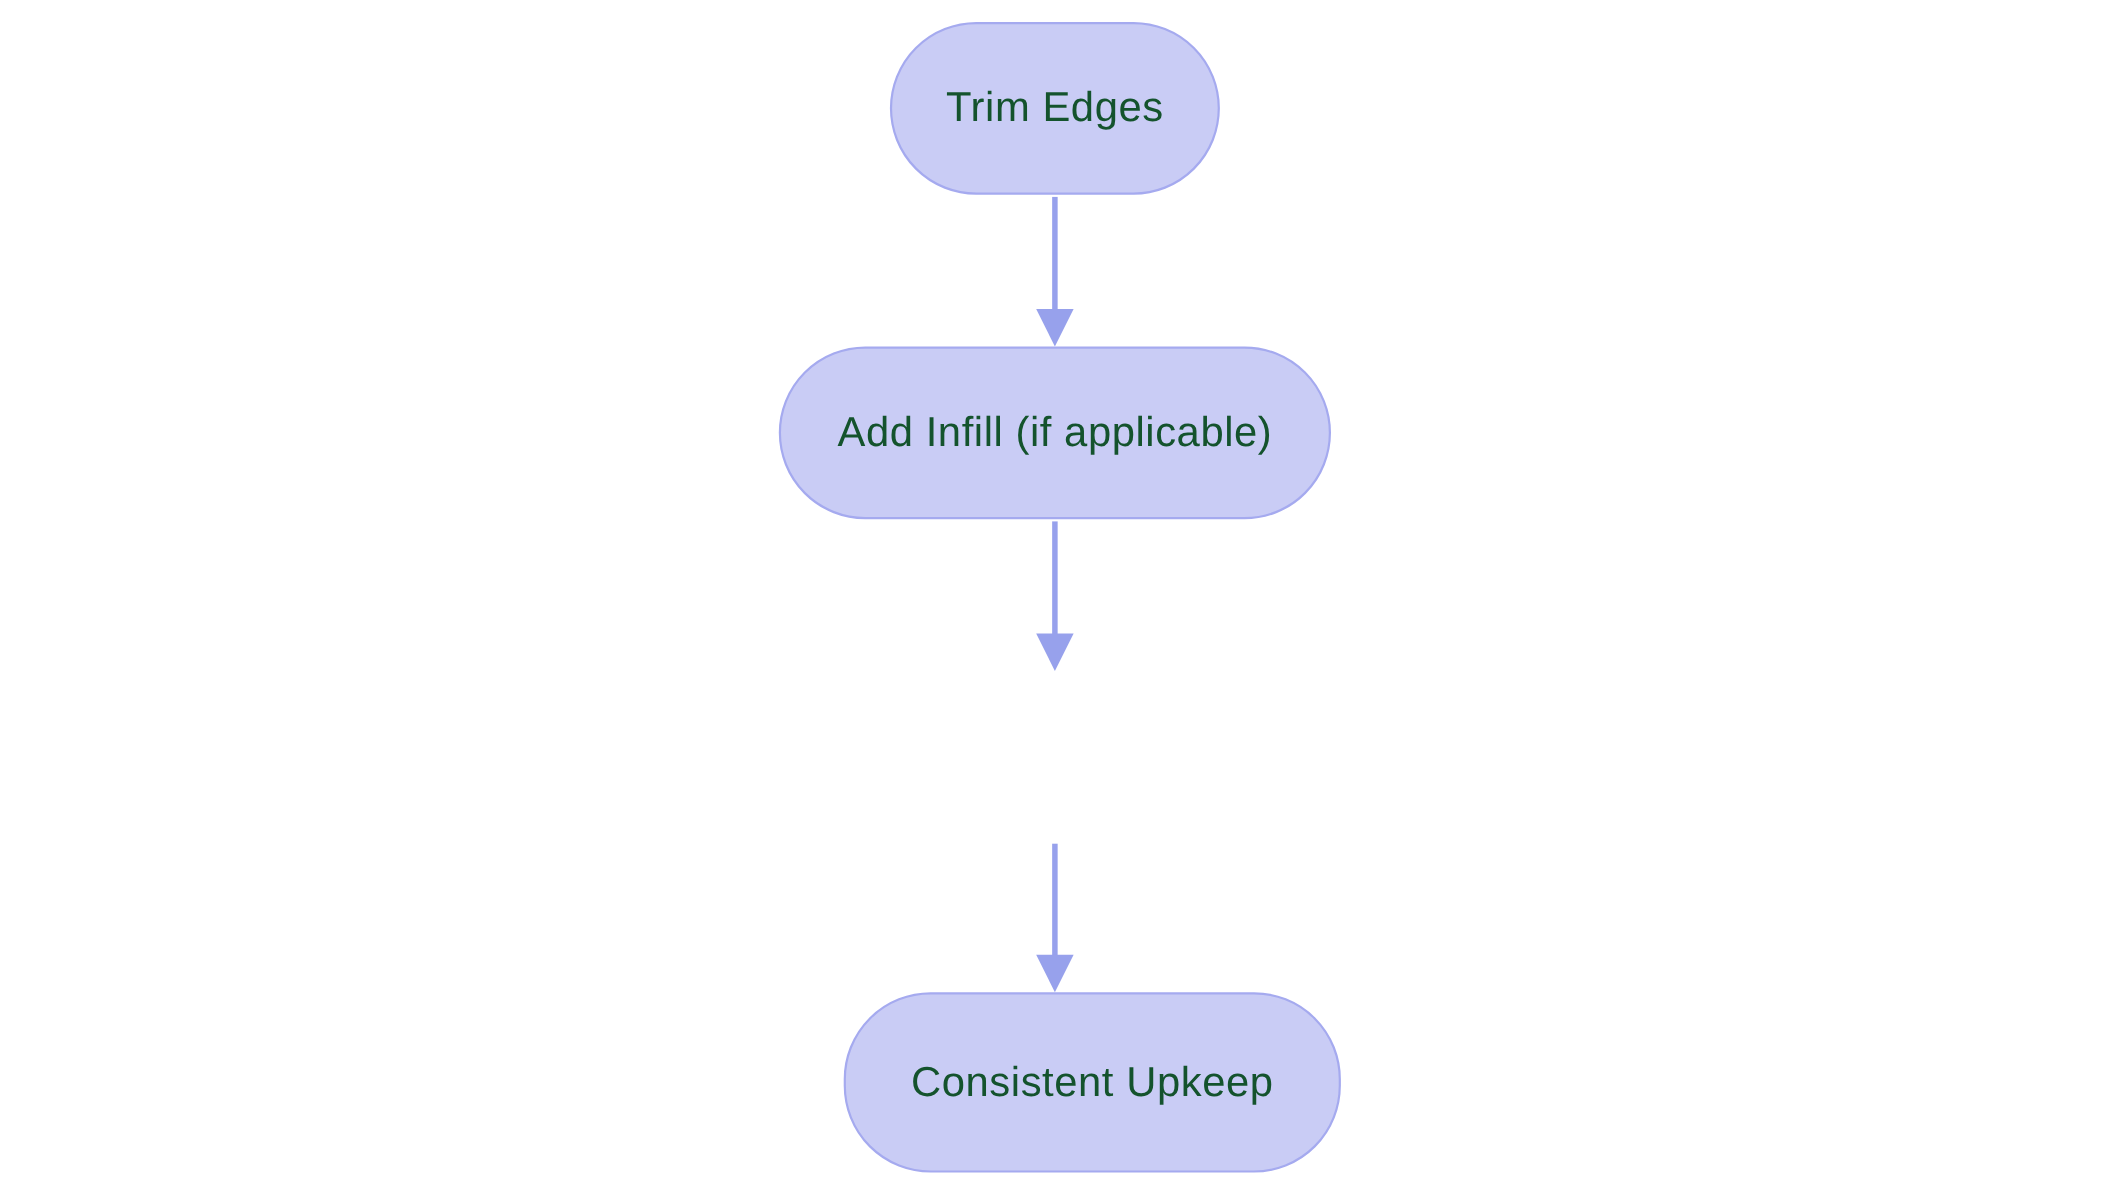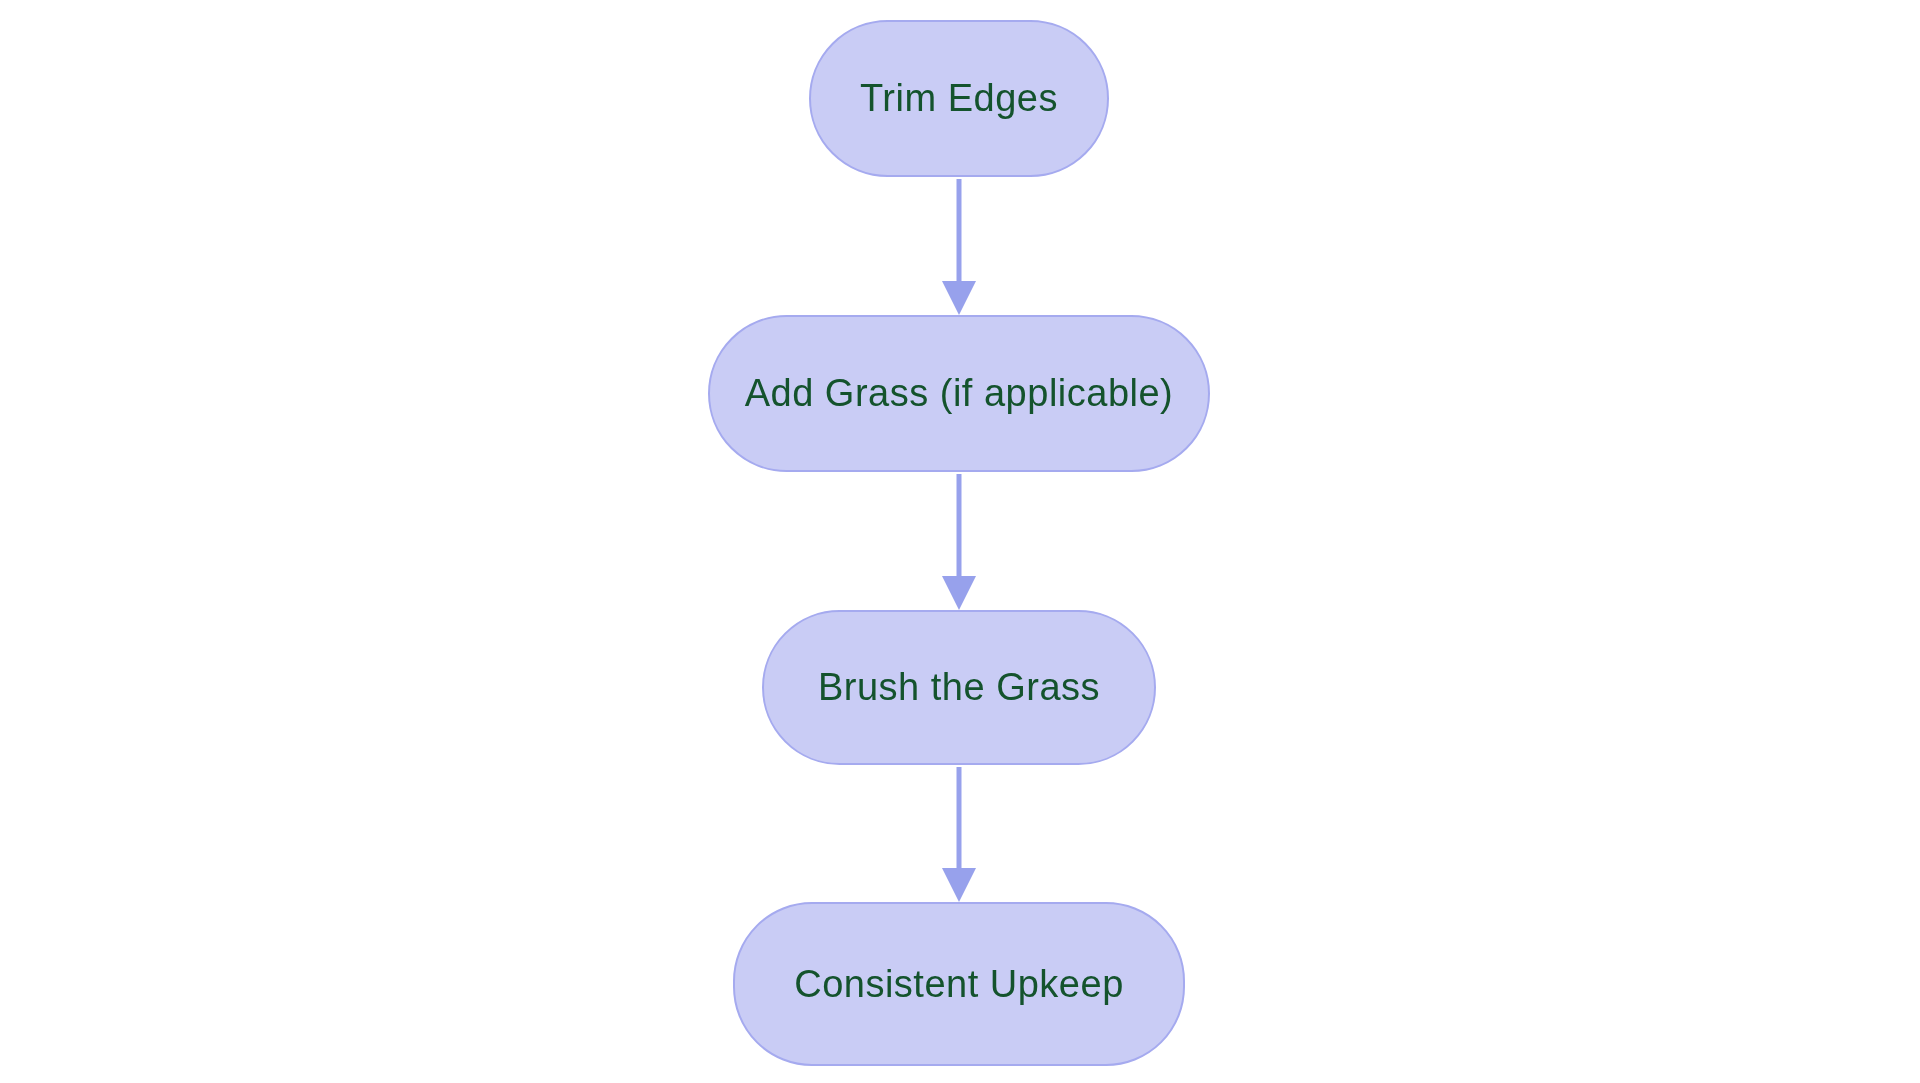--- a/index.html
+++ b/index.html
@@ -27,21 +27,21 @@
     color: #14532d;
     font-size: 38px;
     font-weight: 400;
     letter-spacing: 0.5px;
     text-align: center;
     white-space: nowrap;
   }
   .node-1 { left: 809px; top: 20px;  width: 300px; height: 157px; }
   .node-2 { left: 708px; top: 315px; width: 502px; height: 157px; }
   .node-3 { left: 762px; top: 610px; width: 394px; height: 155px; }
-  .node-4 { left: 733px; top: 902px; width: 452px; height: 164px; }
+  .node-4 { left: 767px; top: 902px; width: 452px; height: 164px; }
   .arrow-layer {
     position: absolute;
     left: 0; top: 0;
     width: 1920px;
     height: 1083px;
     pointer-events: none;
   }
 </style>
 </head>
 <body>
@@ -61,24 +61,21 @@
       <line x1="959" y1="767" x2="959" y2="871" stroke="#97A1EC" stroke-width="5"></line>
       <polygon points="942,868 976,868 959,902" fill="#97A1EC"></polygon>
     </g>
   </svg>
 
   <div class="node node-1">
     <span>Trim Edges</span>
   </div>
 
   <div class="node node-2">
-    <span>Add Grass (if applicable)</span>
+    <span>Add Infill (if applicable)</span>
   </div>
 
-  <div class="node node-3">
-    <span>Brush the Grass</span>
-  </div>
 
   <div class="node node-4">
     <span>Consistent Upkeep</span>
   </div>
 
 </div>
 
 </body></html>

